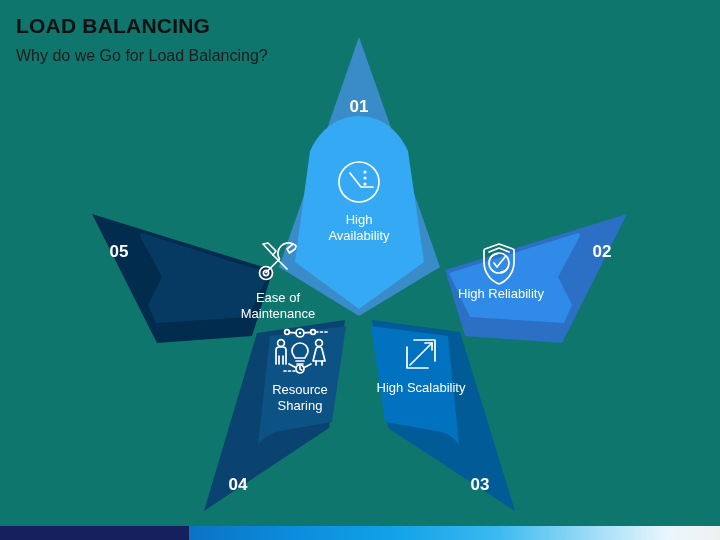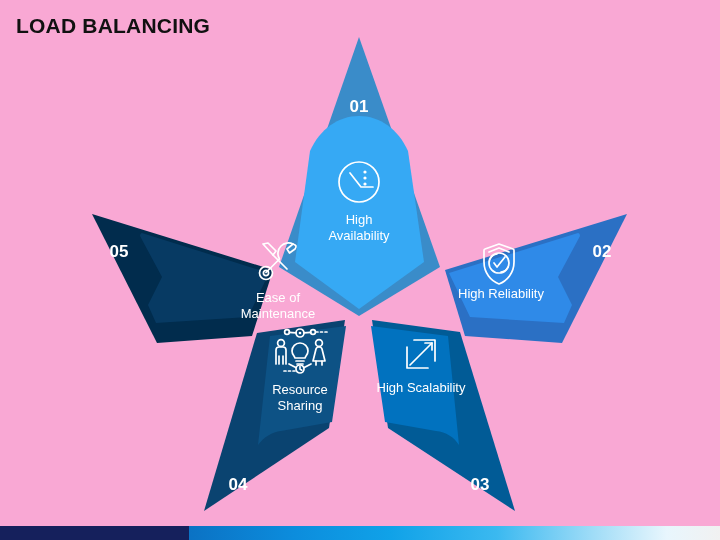--- a/index.html
+++ b/index.html
@@ -10,21 +10,21 @@
     width: 720px;
     height: 540px;
     background: #f1f1f1;
     font-family: "Liberation Sans", sans-serif;
     overflow: hidden;
     position: relative;
   }
   .slide {
     position: absolute;
     inset: 0;
-    background: #f9a8d4;
+    background: #0f766e;
     text-align: center;
   }
   .title {
     position: absolute;
     left: 16px;
     top: 14px;
     font-size: 21px;
     font-weight: bold;
     color: #111111;
     letter-spacing: 0.2px;
@@ -91,20 +91,21 @@
     fill: #ffffff;
     stroke: none;
   }
 </style>
 </head>
 <body>
 
 <div class="slide">
 
   <div class="title">LOAD BALANCING</div>
+  <div class="subtitle">Why do we Go for Load Balancing?</div>
 
   <div class="diagram">
     <svg viewBox="0 0 560 500" xmlns="http://www.w3.org/2000/svg">
 
       <g>
         <path d="M 279 13 L 360 243 L 279 292 L 199 243 Z" fill="#3a8cc9"></path>
         <path d="M 279 92 L 279 92 C 300 92 318 105 328 127 L 344 238 L 279 285 L 215 238 L 230 127 C 240 105 258 92 279 92 Z" fill="#36a9f4"></path>
         <text class="seg-num" x="279" y="88" text-anchor="middle">01</text>
 
         <g transform="translate(279,158)">

